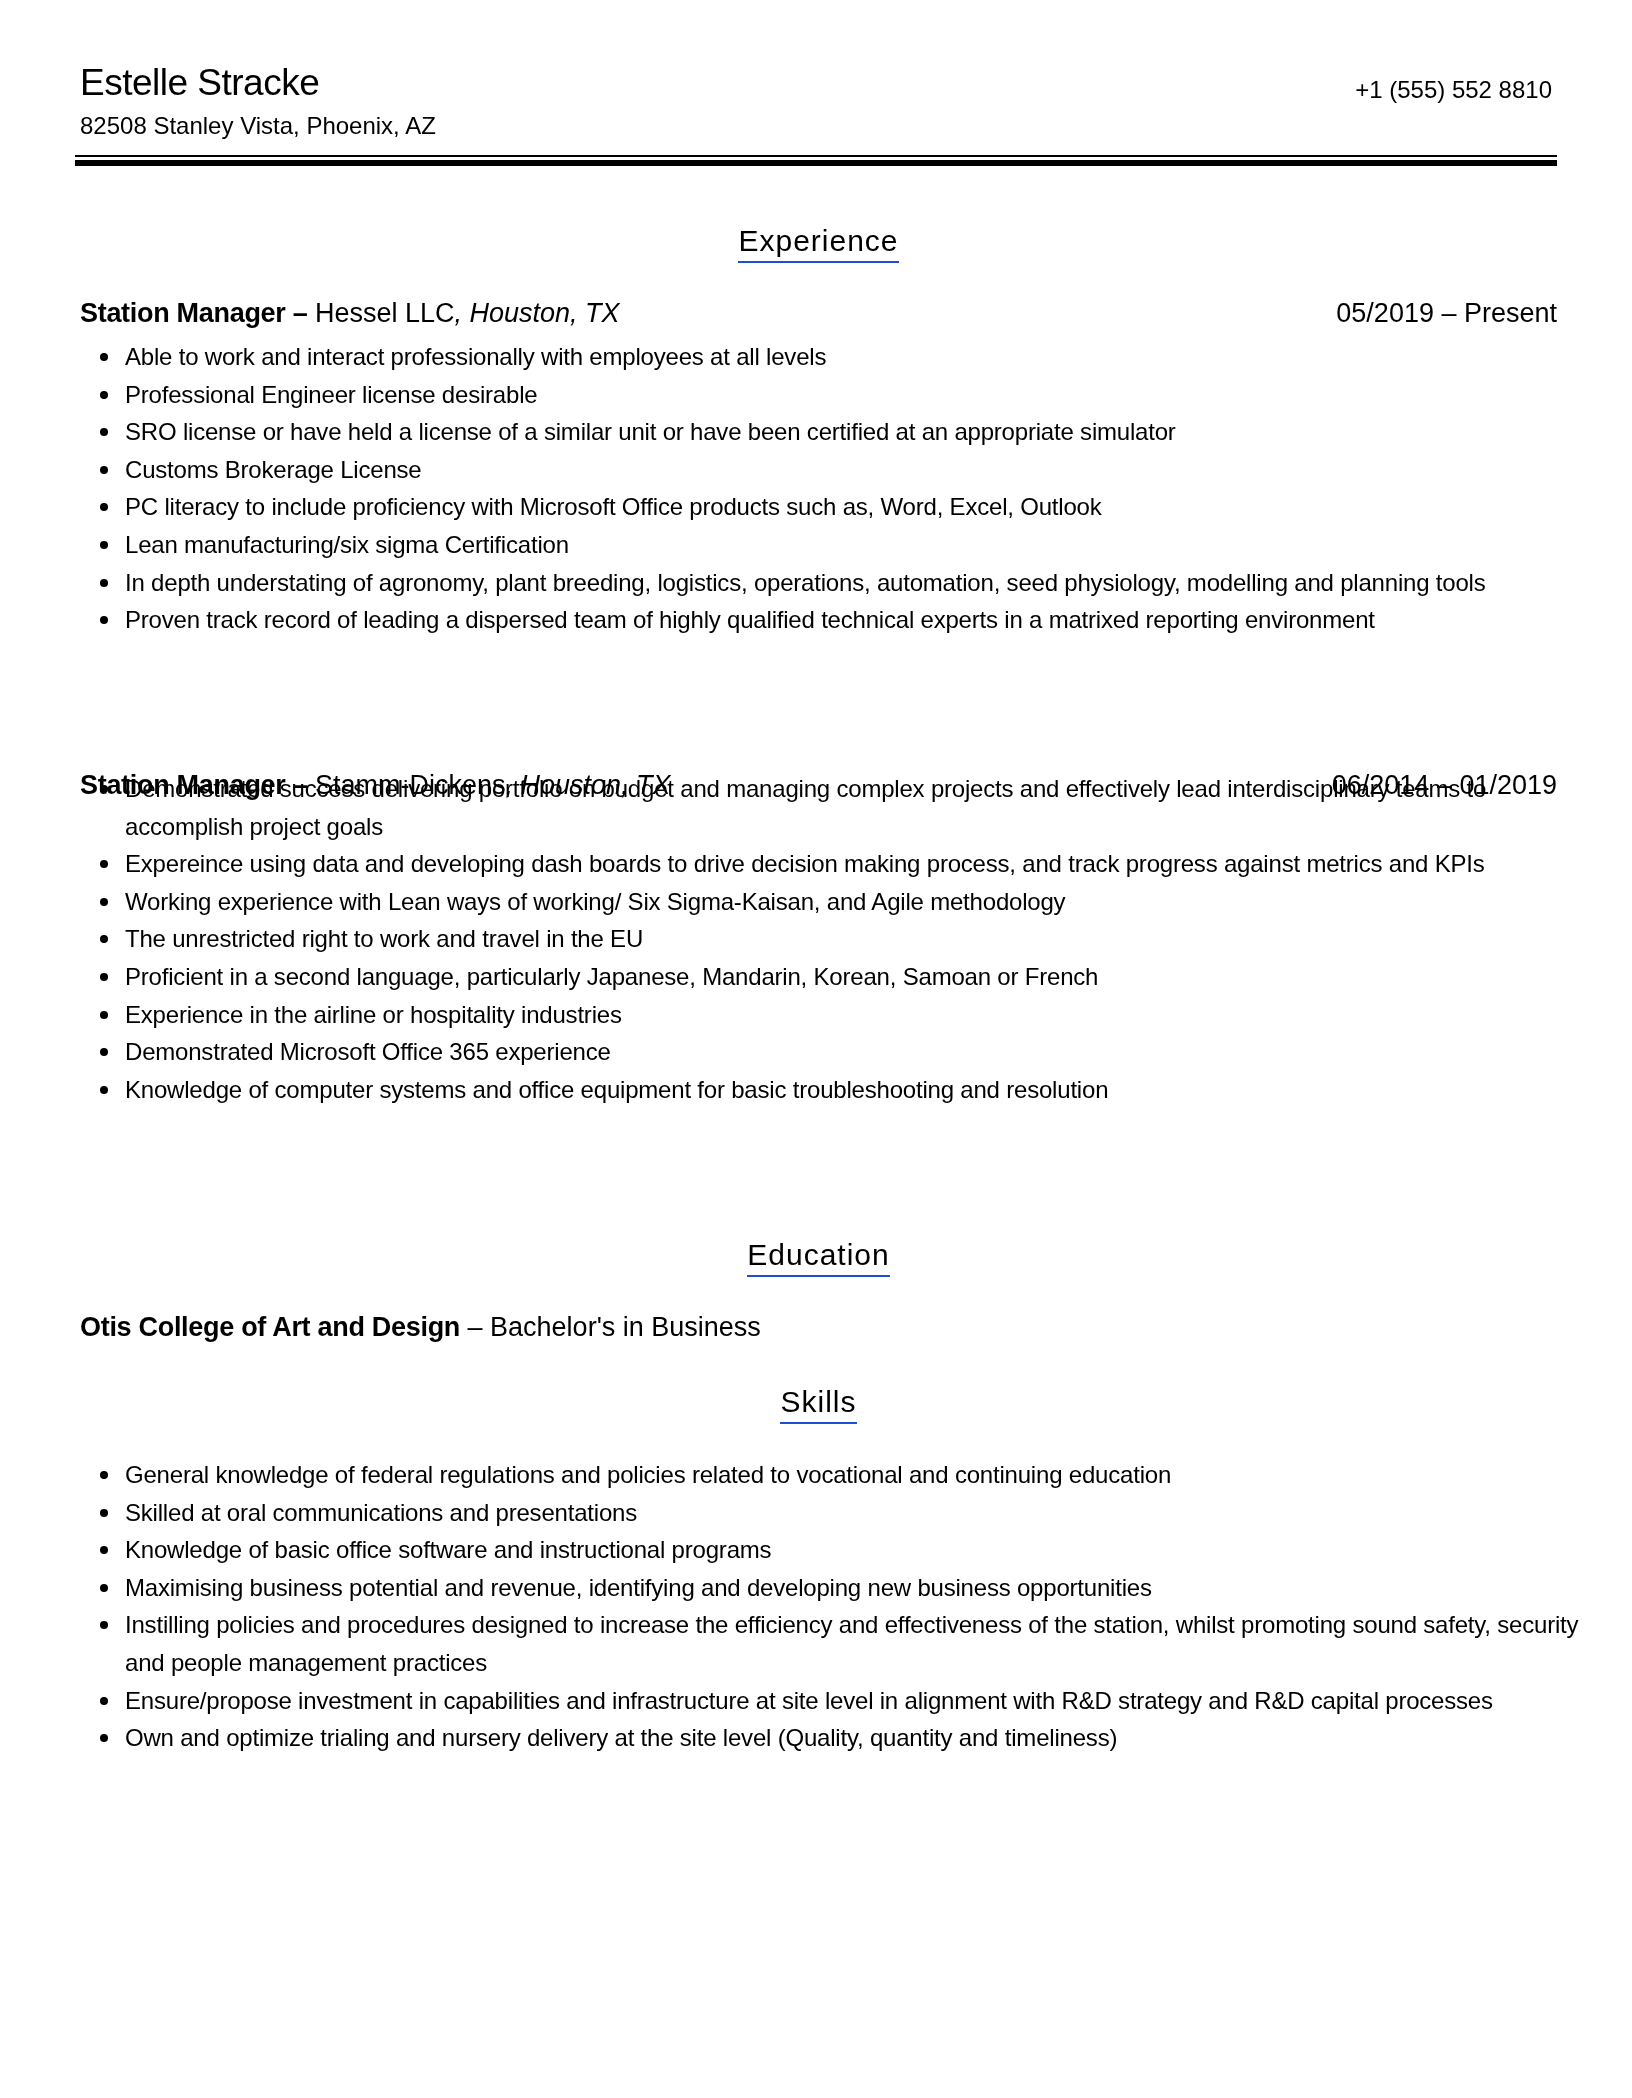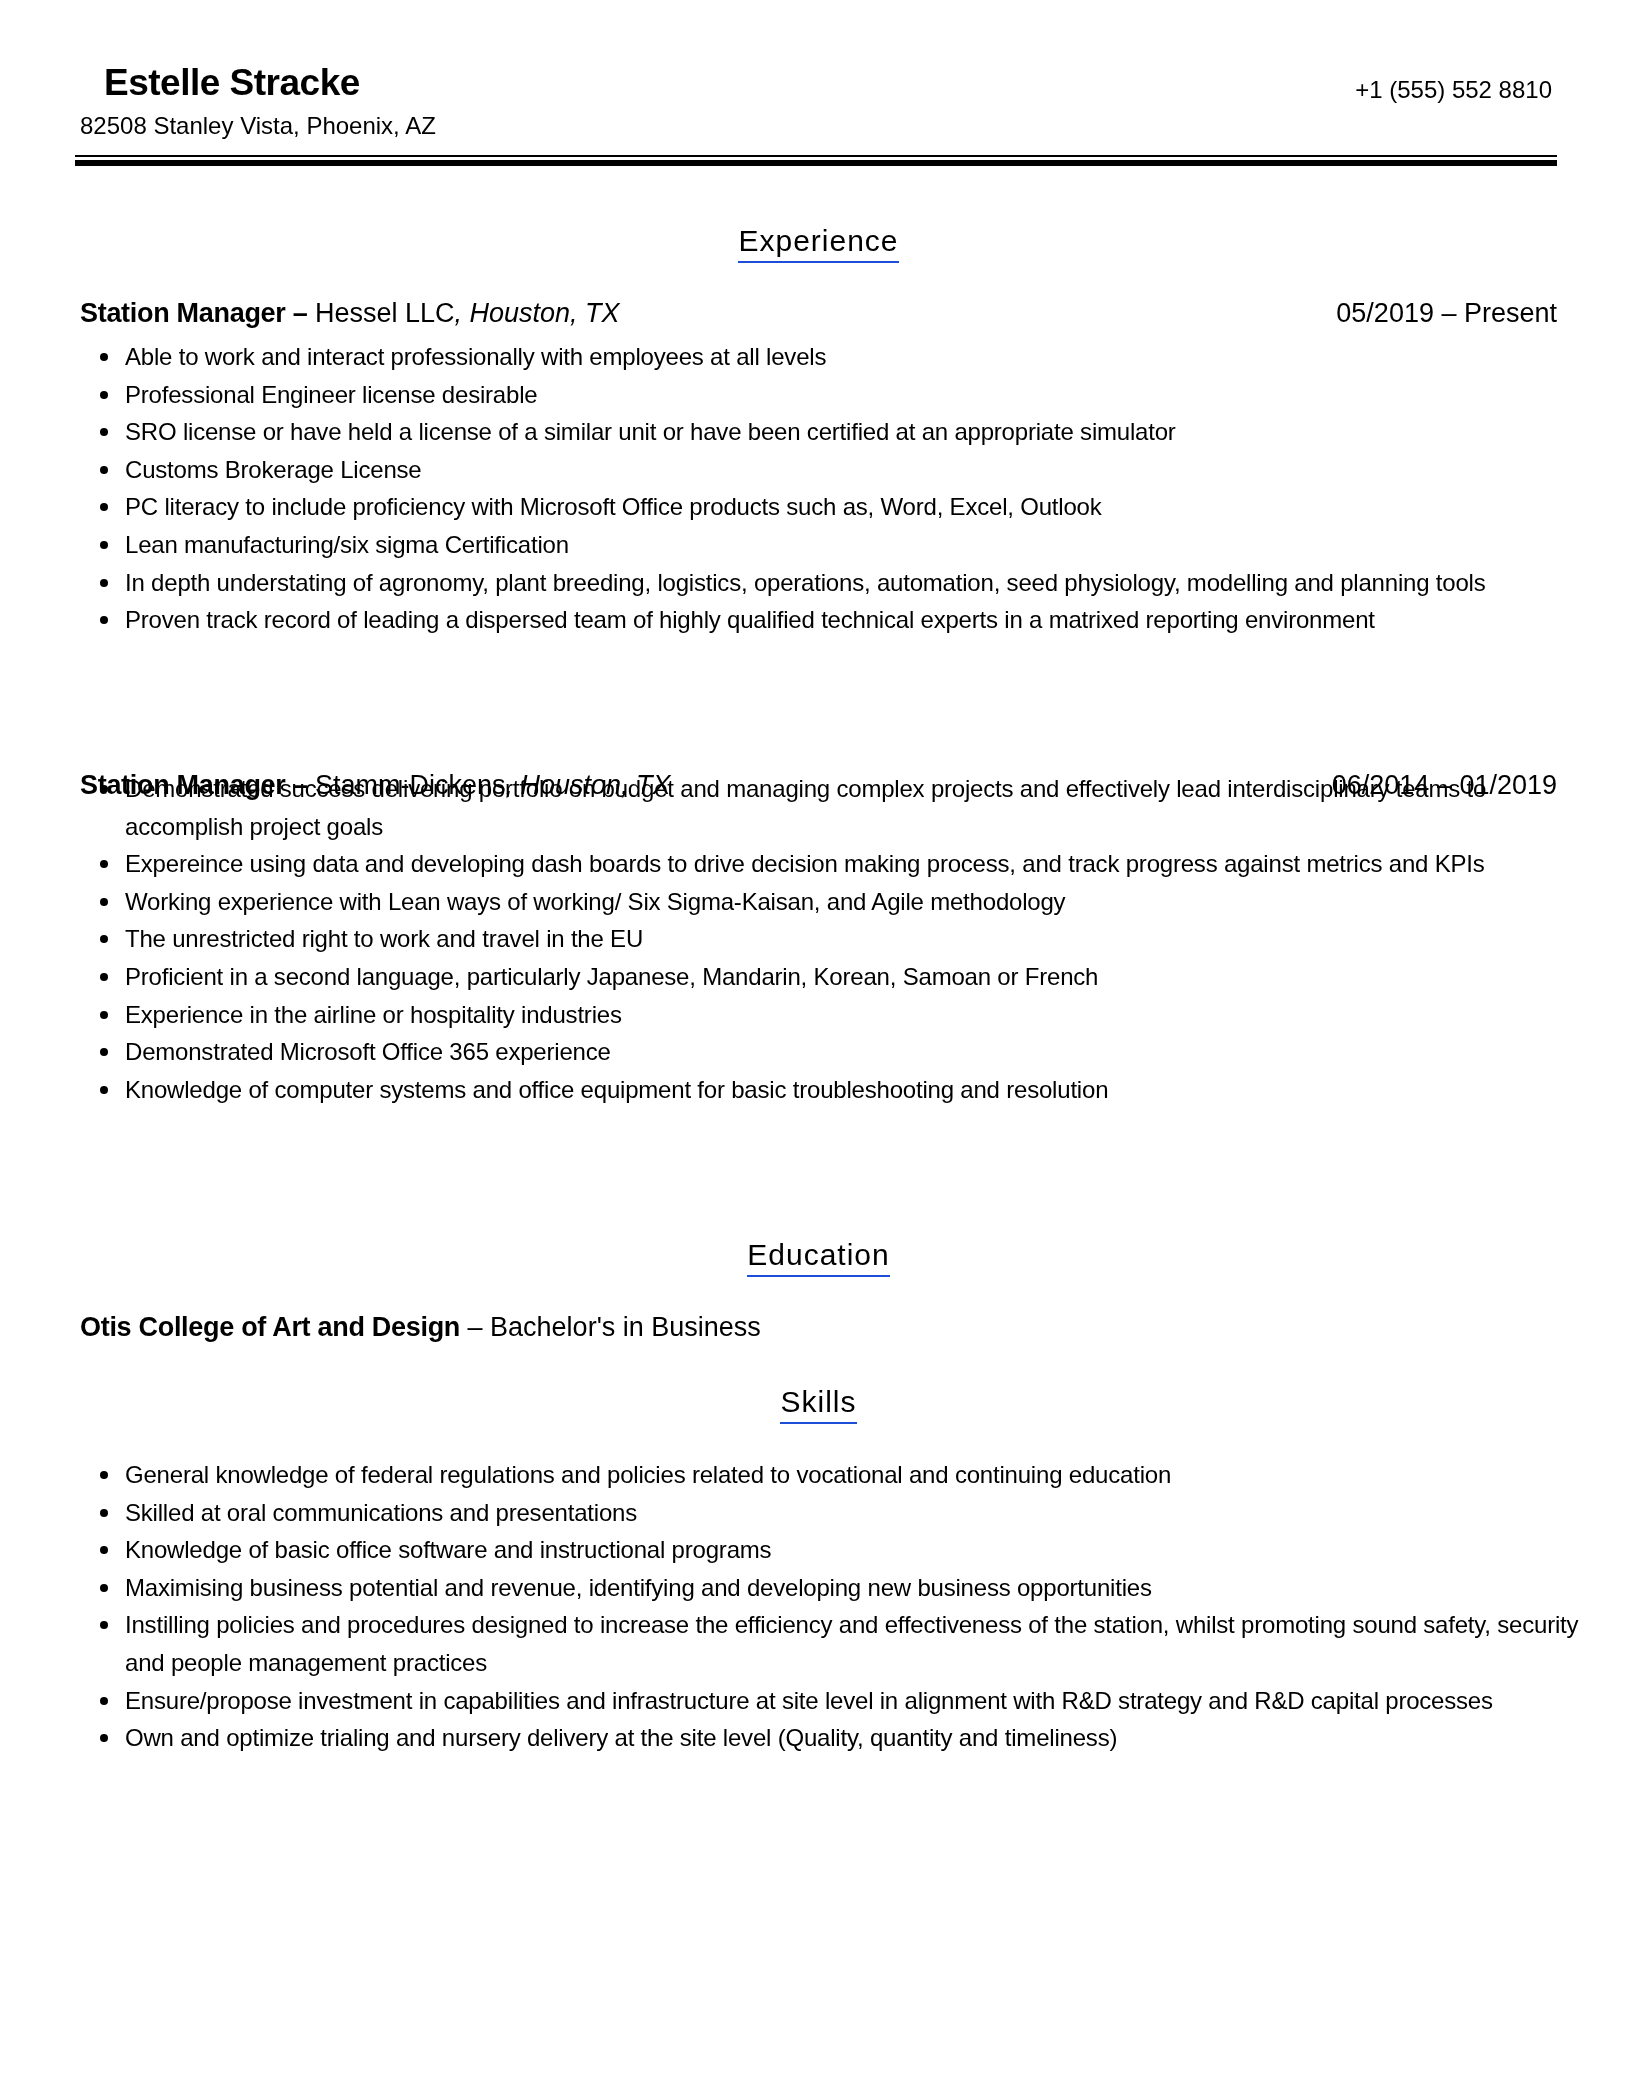--- a/index.html
+++ b/index.html
@@ -2,21 +2,21 @@
 <html><head>
 <meta charset="utf-8">
 <style>
   html, body { margin: 0; padding: 0; background: #ffffff; }
   body {
     width: 1632px; height: 2098px; position: relative; overflow: hidden;
     font-family: "Liberation Sans", sans-serif; color: #000;
   }
   .page { position: absolute; left: 80px; top: 0; width: 1477px; }
   .header { position: absolute; left: 0; top: 62px; width: 1477px; height: 90px; }
-  .name { position: absolute; left: 0; top: 0; font-size: 37px; font-weight: bold; letter-spacing: -0.5px; margin-left: 24px; }
+  .name { position: absolute; left: 0; top: 0; font-size: 37px; font-weight: normal; letter-spacing: -0.5px; }
   .address { position: absolute; left: 0; top: 50px; font-size: 24px; }
   .phone { position: absolute; right: 5px; top: 14px; font-size: 24px; }
   .rule { position: absolute; left: -5px; width: 1482px; background: #000; }
   .rule.thin { top: 155px; height: 2px; }
   .rule.thick { top: 160px; height: 6px; }
   .section-title {
     position: absolute; left: 0; width: 1477px; text-align: center;
     font-size: 30px; letter-spacing: 1px;
   }
   .section-title span { display: inline-block; border-bottom: 2px solid #1d4ed8; padding-bottom: 2px; line-height: 1.15; }

